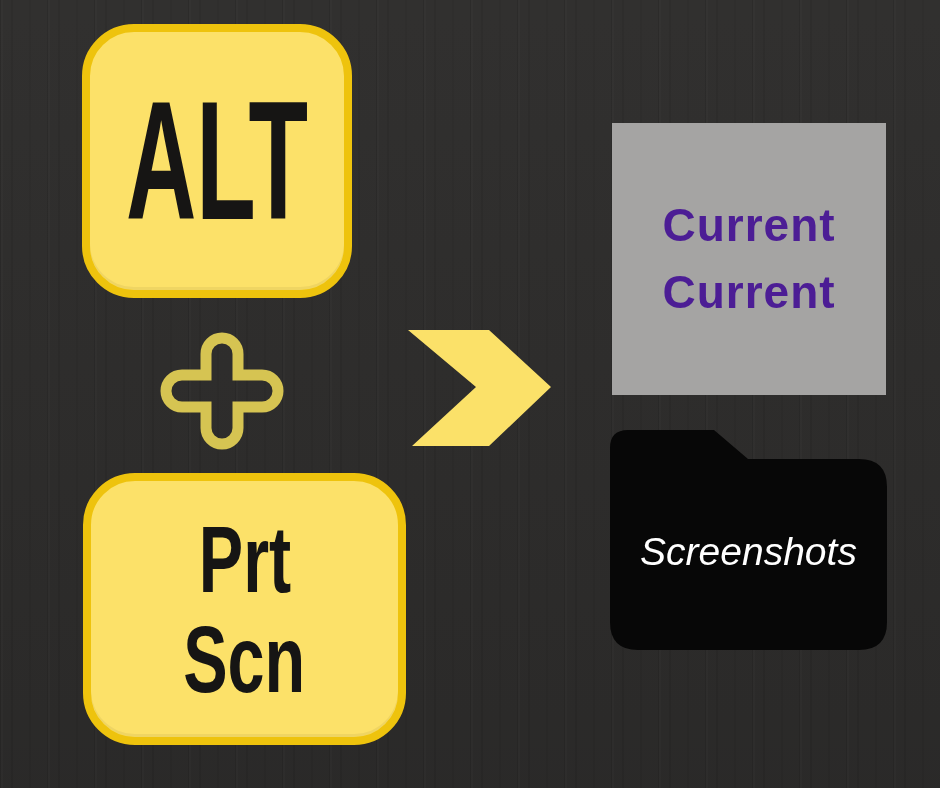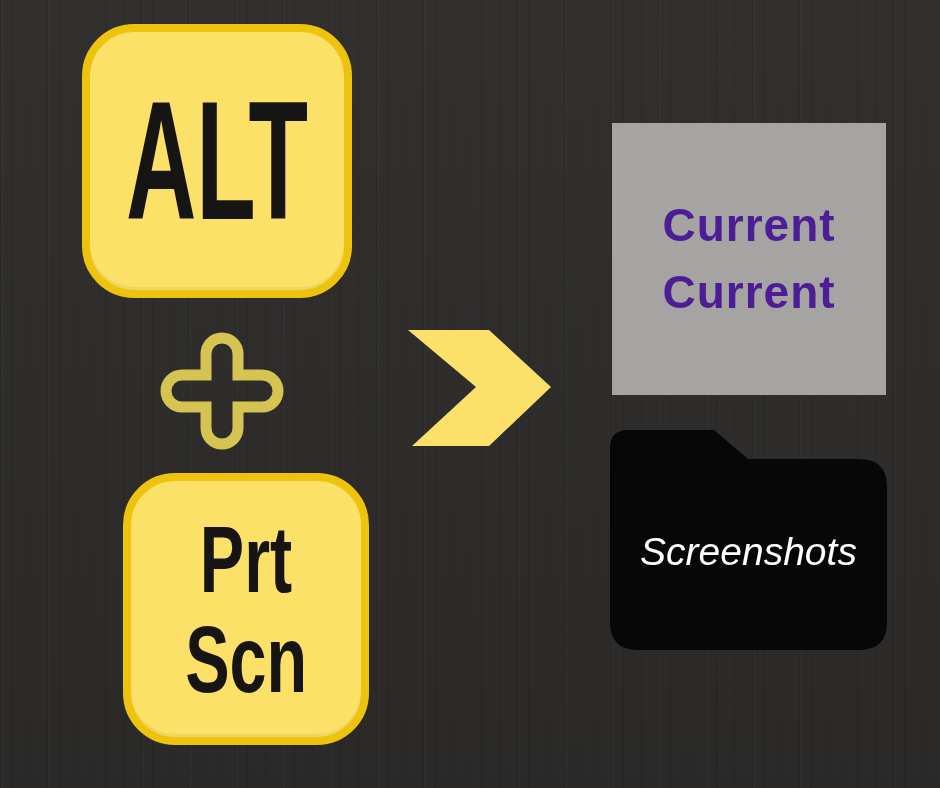--- a/index.html
+++ b/index.html
@@ -33,21 +33,21 @@
     background: #fce169;
     border: 8px solid #eec30d;
     border-radius: 52px;
     display: flex;
     flex-direction: column;
     align-items: center;
     justify-content: center;
     box-shadow: inset 0 -3px 0 rgba(0,0,0,0.05);
   }
   .key-alt  { left: 82px;  top: 24px;  width: 270px; height: 274px; }
-  .key-prtscn { left: 83px; top: 473px; width: 246px; height: 272px; margin-left: 40px; }
+  .key-prtscn { left: 83px; top: 473px; width: 323px; height: 272px; }
 
   .key-label {
     display: inline-block;
     color: #161514;
     font-weight: 800;
     line-height: 1;
     white-space: nowrap;
   }
   .key-alt .key-label {
     font-size: 168px;

